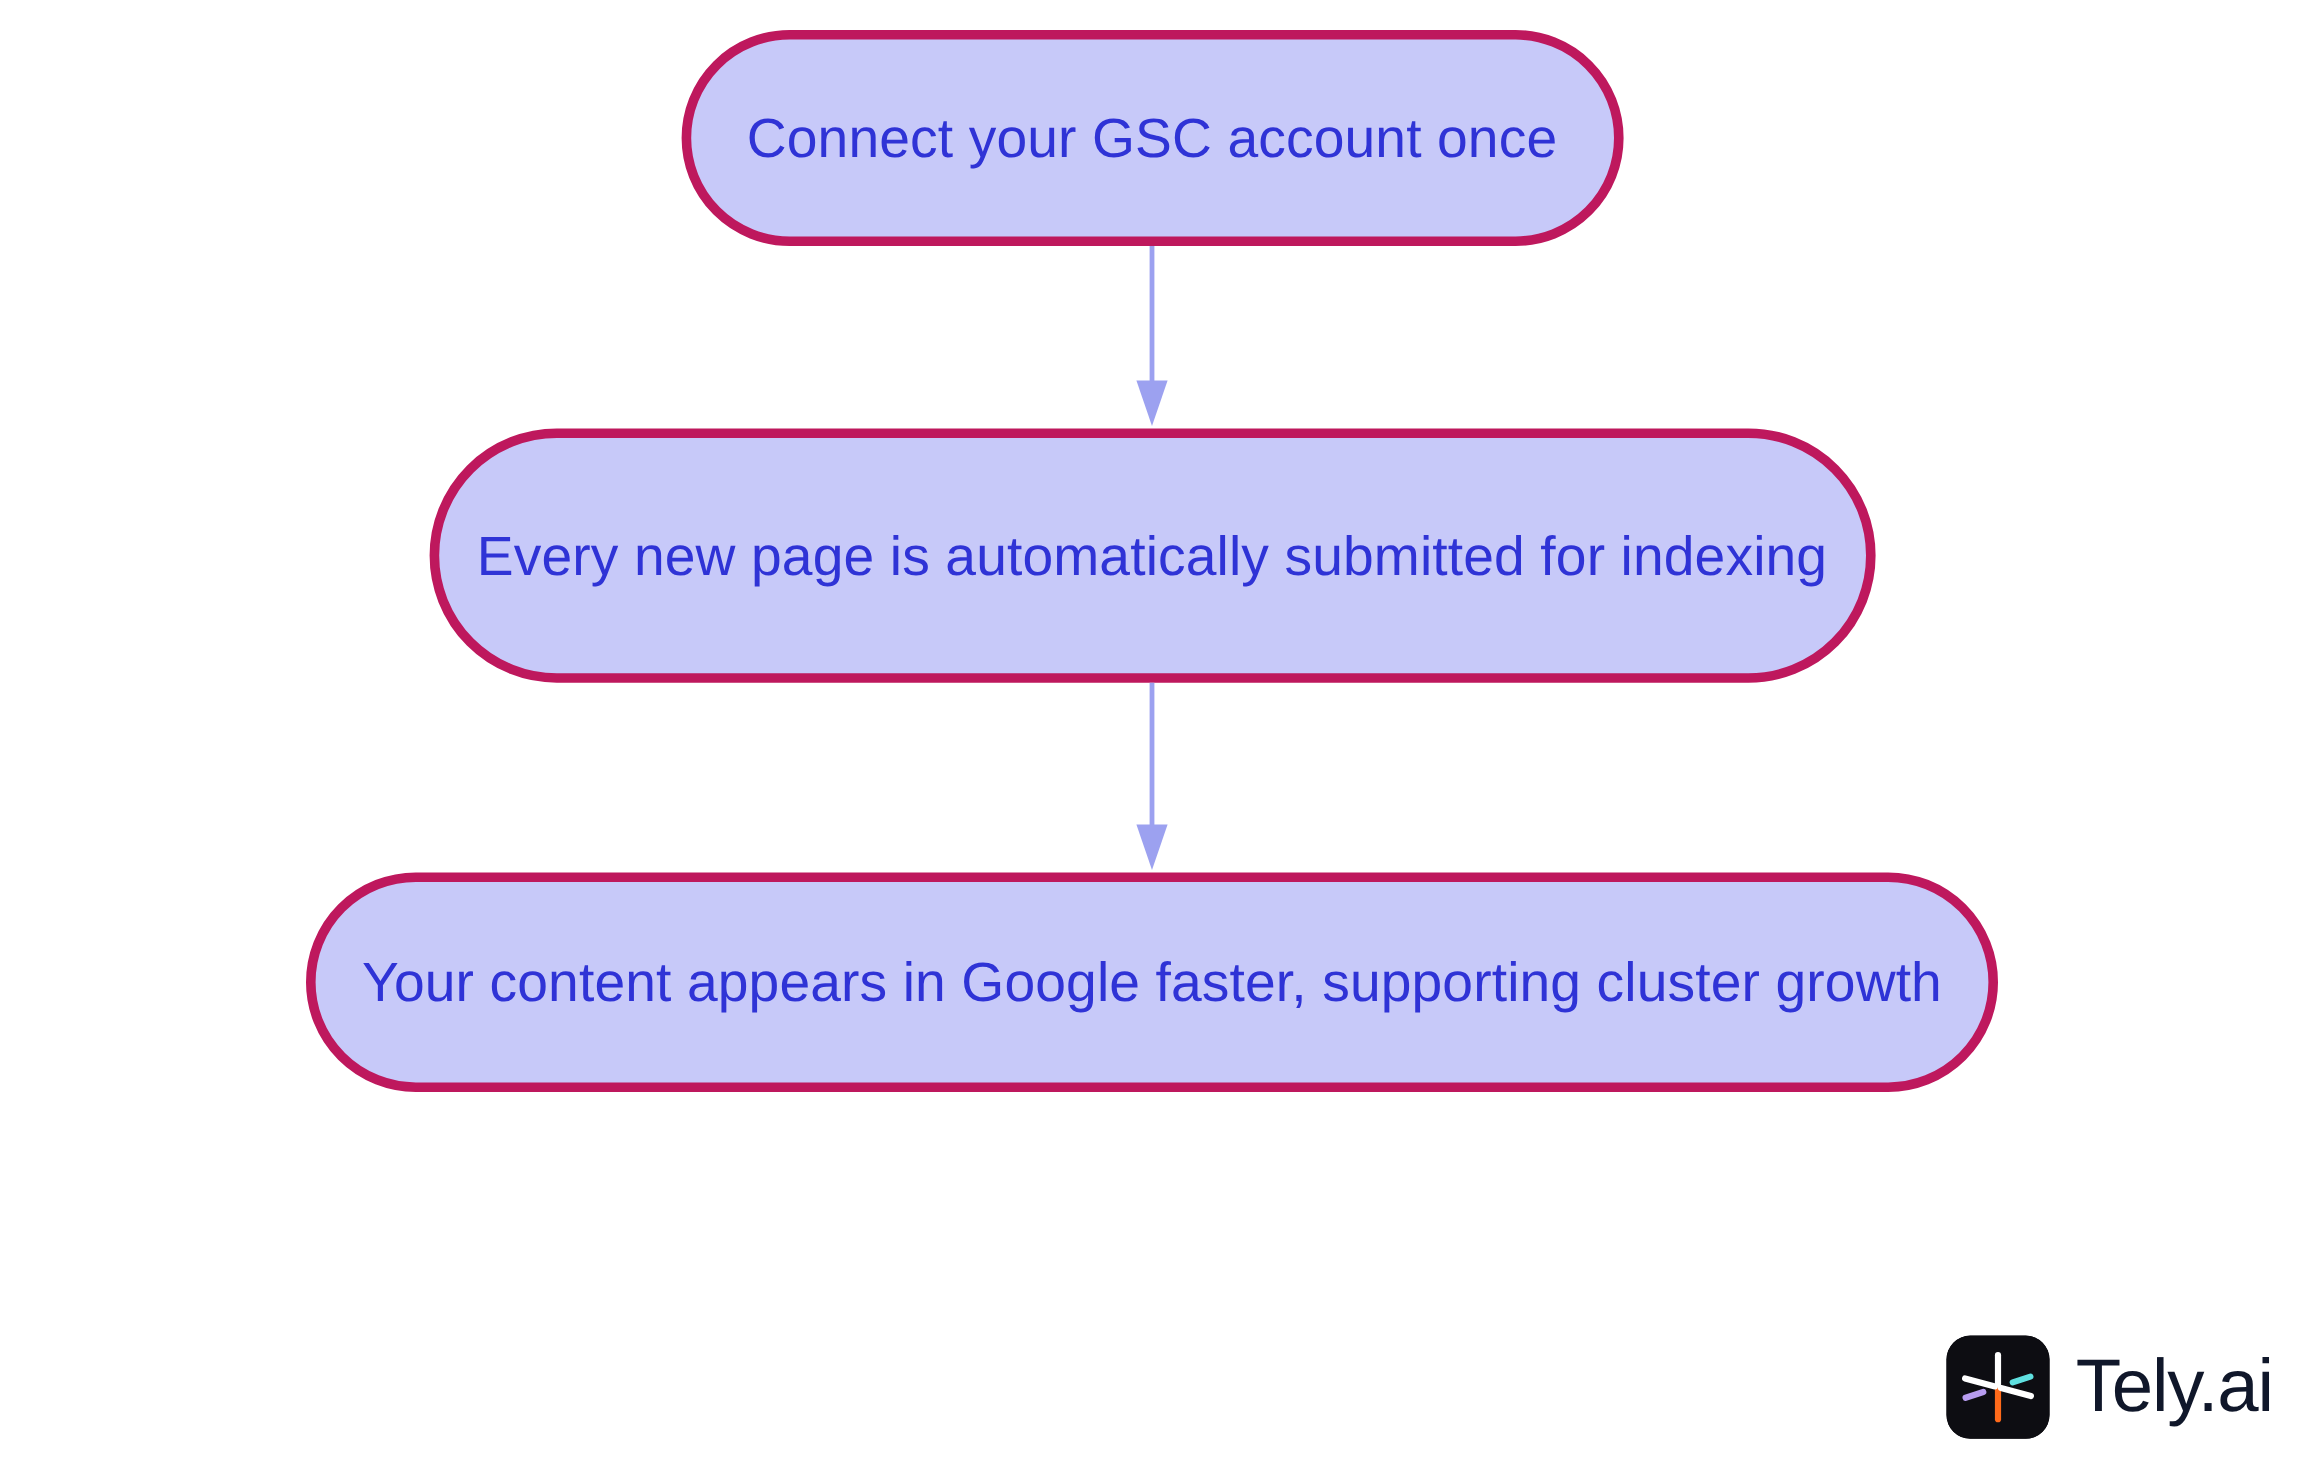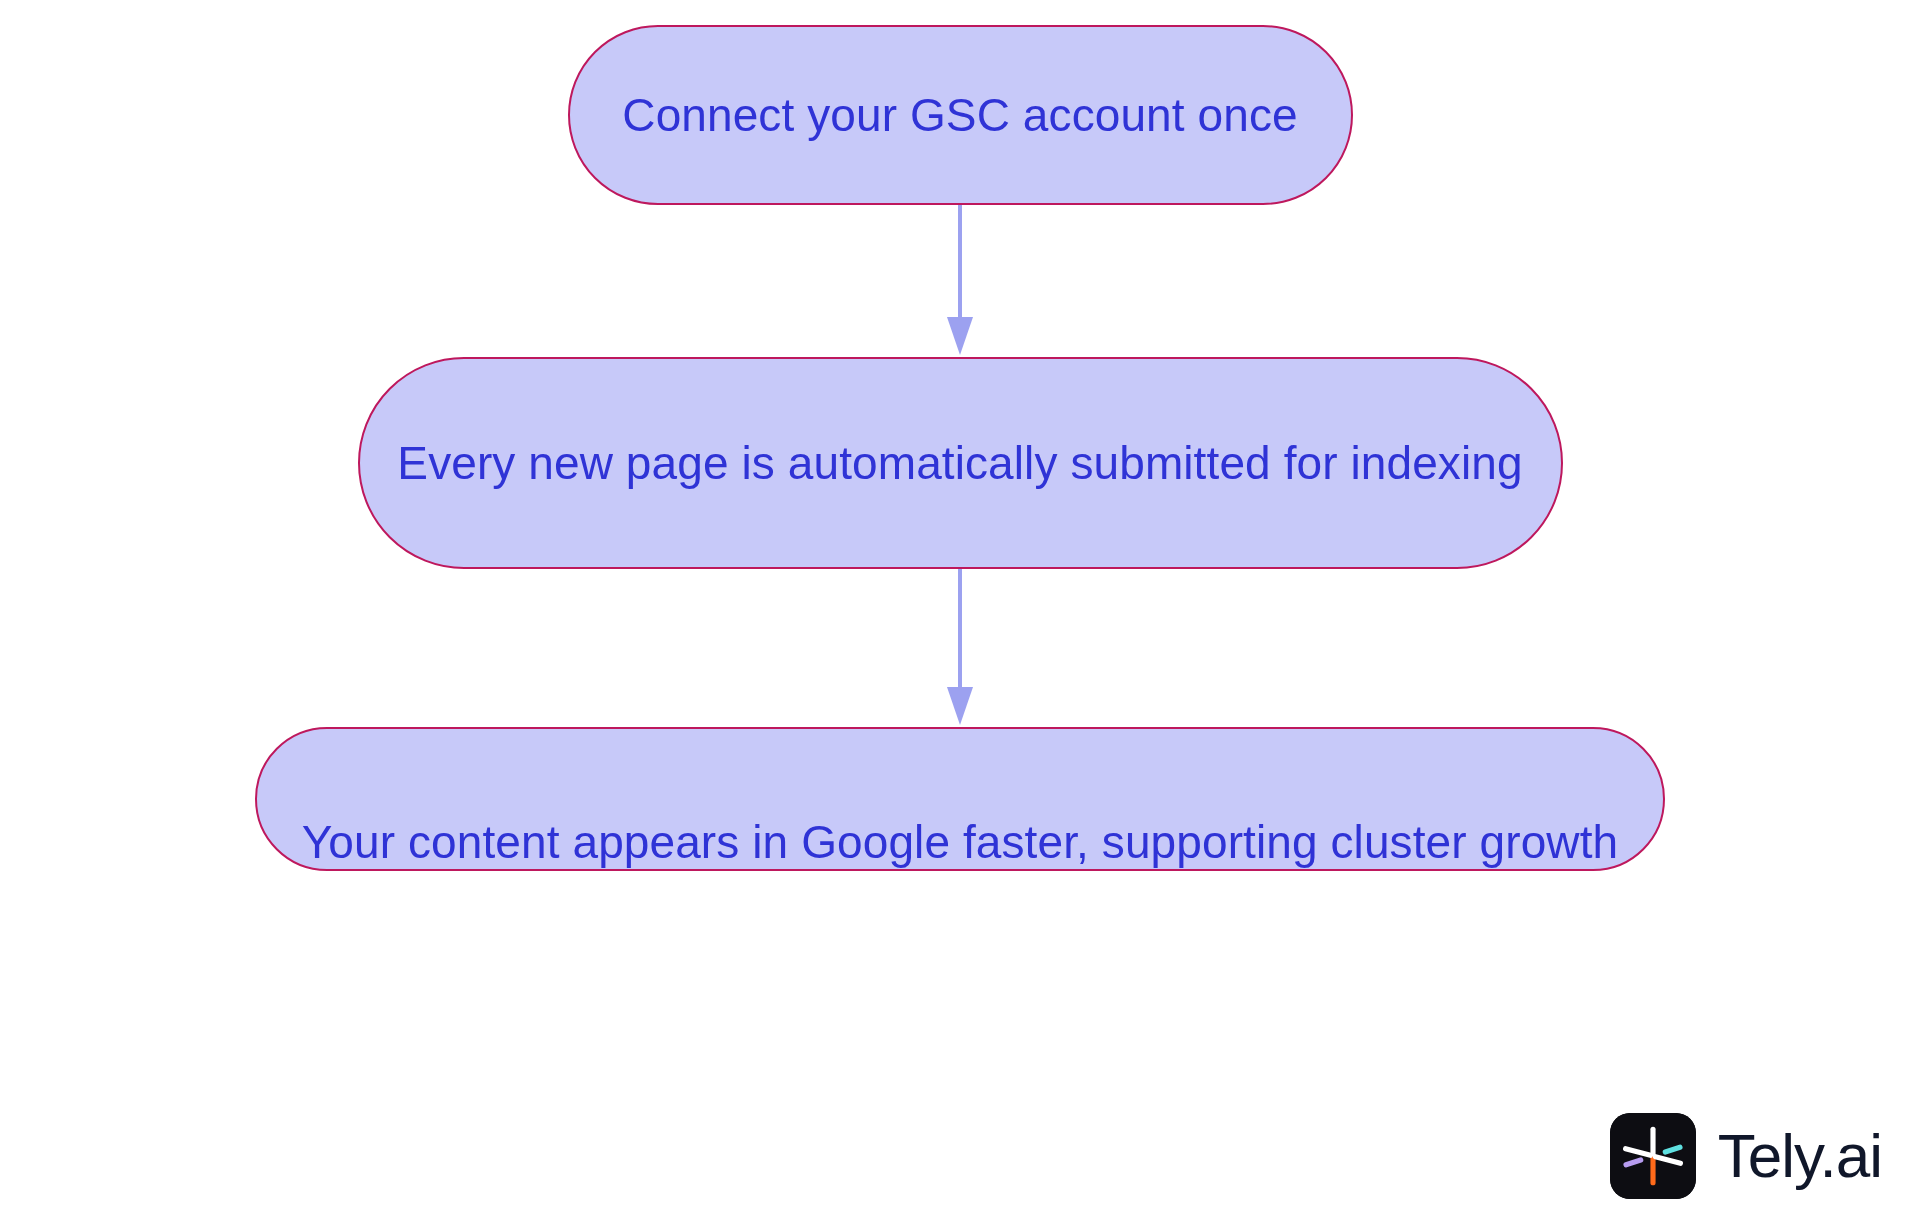--- a/index.html
+++ b/index.html
@@ -30,38 +30,38 @@
     width: 1920px;
     height: 1075px;
     display: flex;
     flex-direction: column;
     align-items: center;
   }
 
   .node {
     box-sizing: border-box;
     background: #c7c9f9;
-    border: 2px solid #be185d;
+    border: 8px solid #be185d;
     border-radius: 999px;
     display: flex;
     align-items: center;
     justify-content: center;
     text-align: center;
     color: #2f33d6;
     font-size: 46px;
     font-weight: 400;
     letter-spacing: 0.1px;
     line-height: 1.15;
     padding: 0 56px;
     white-space: nowrap;
   }
 
   .node-1 { width: 785px;  height: 180px; margin-top: 25px; }
   .node-2 { width: 1205px; height: 212px; }
-  .node-3 { width: 1410px; height: 144px; align-items: flex-end; }
+  .node-3 { width: 1410px; height: 183px; }
 
   
   .connector {
     width: 40px;
     height: 150px;
     display: block;
     overflow: visible;
   }
   .conn-1 { height: 152px; }
   .conn-2 { height: 158px; }
@@ -71,21 +71,21 @@
     stroke-width: 4;
     fill: none;
   }
   .conn-head {
     fill: #9ca1f0;
   }
 
   
   .brand {
     position: absolute;
-    right: 38px;
+    right: 26px;
     bottom: 16px;
     display: flex;
     align-items: center;
     gap: 22px;
   }
   .brand-mark {
     width: 86px;
     height: 86px;
     border-radius: 20px;
     background: #0d0d12;

